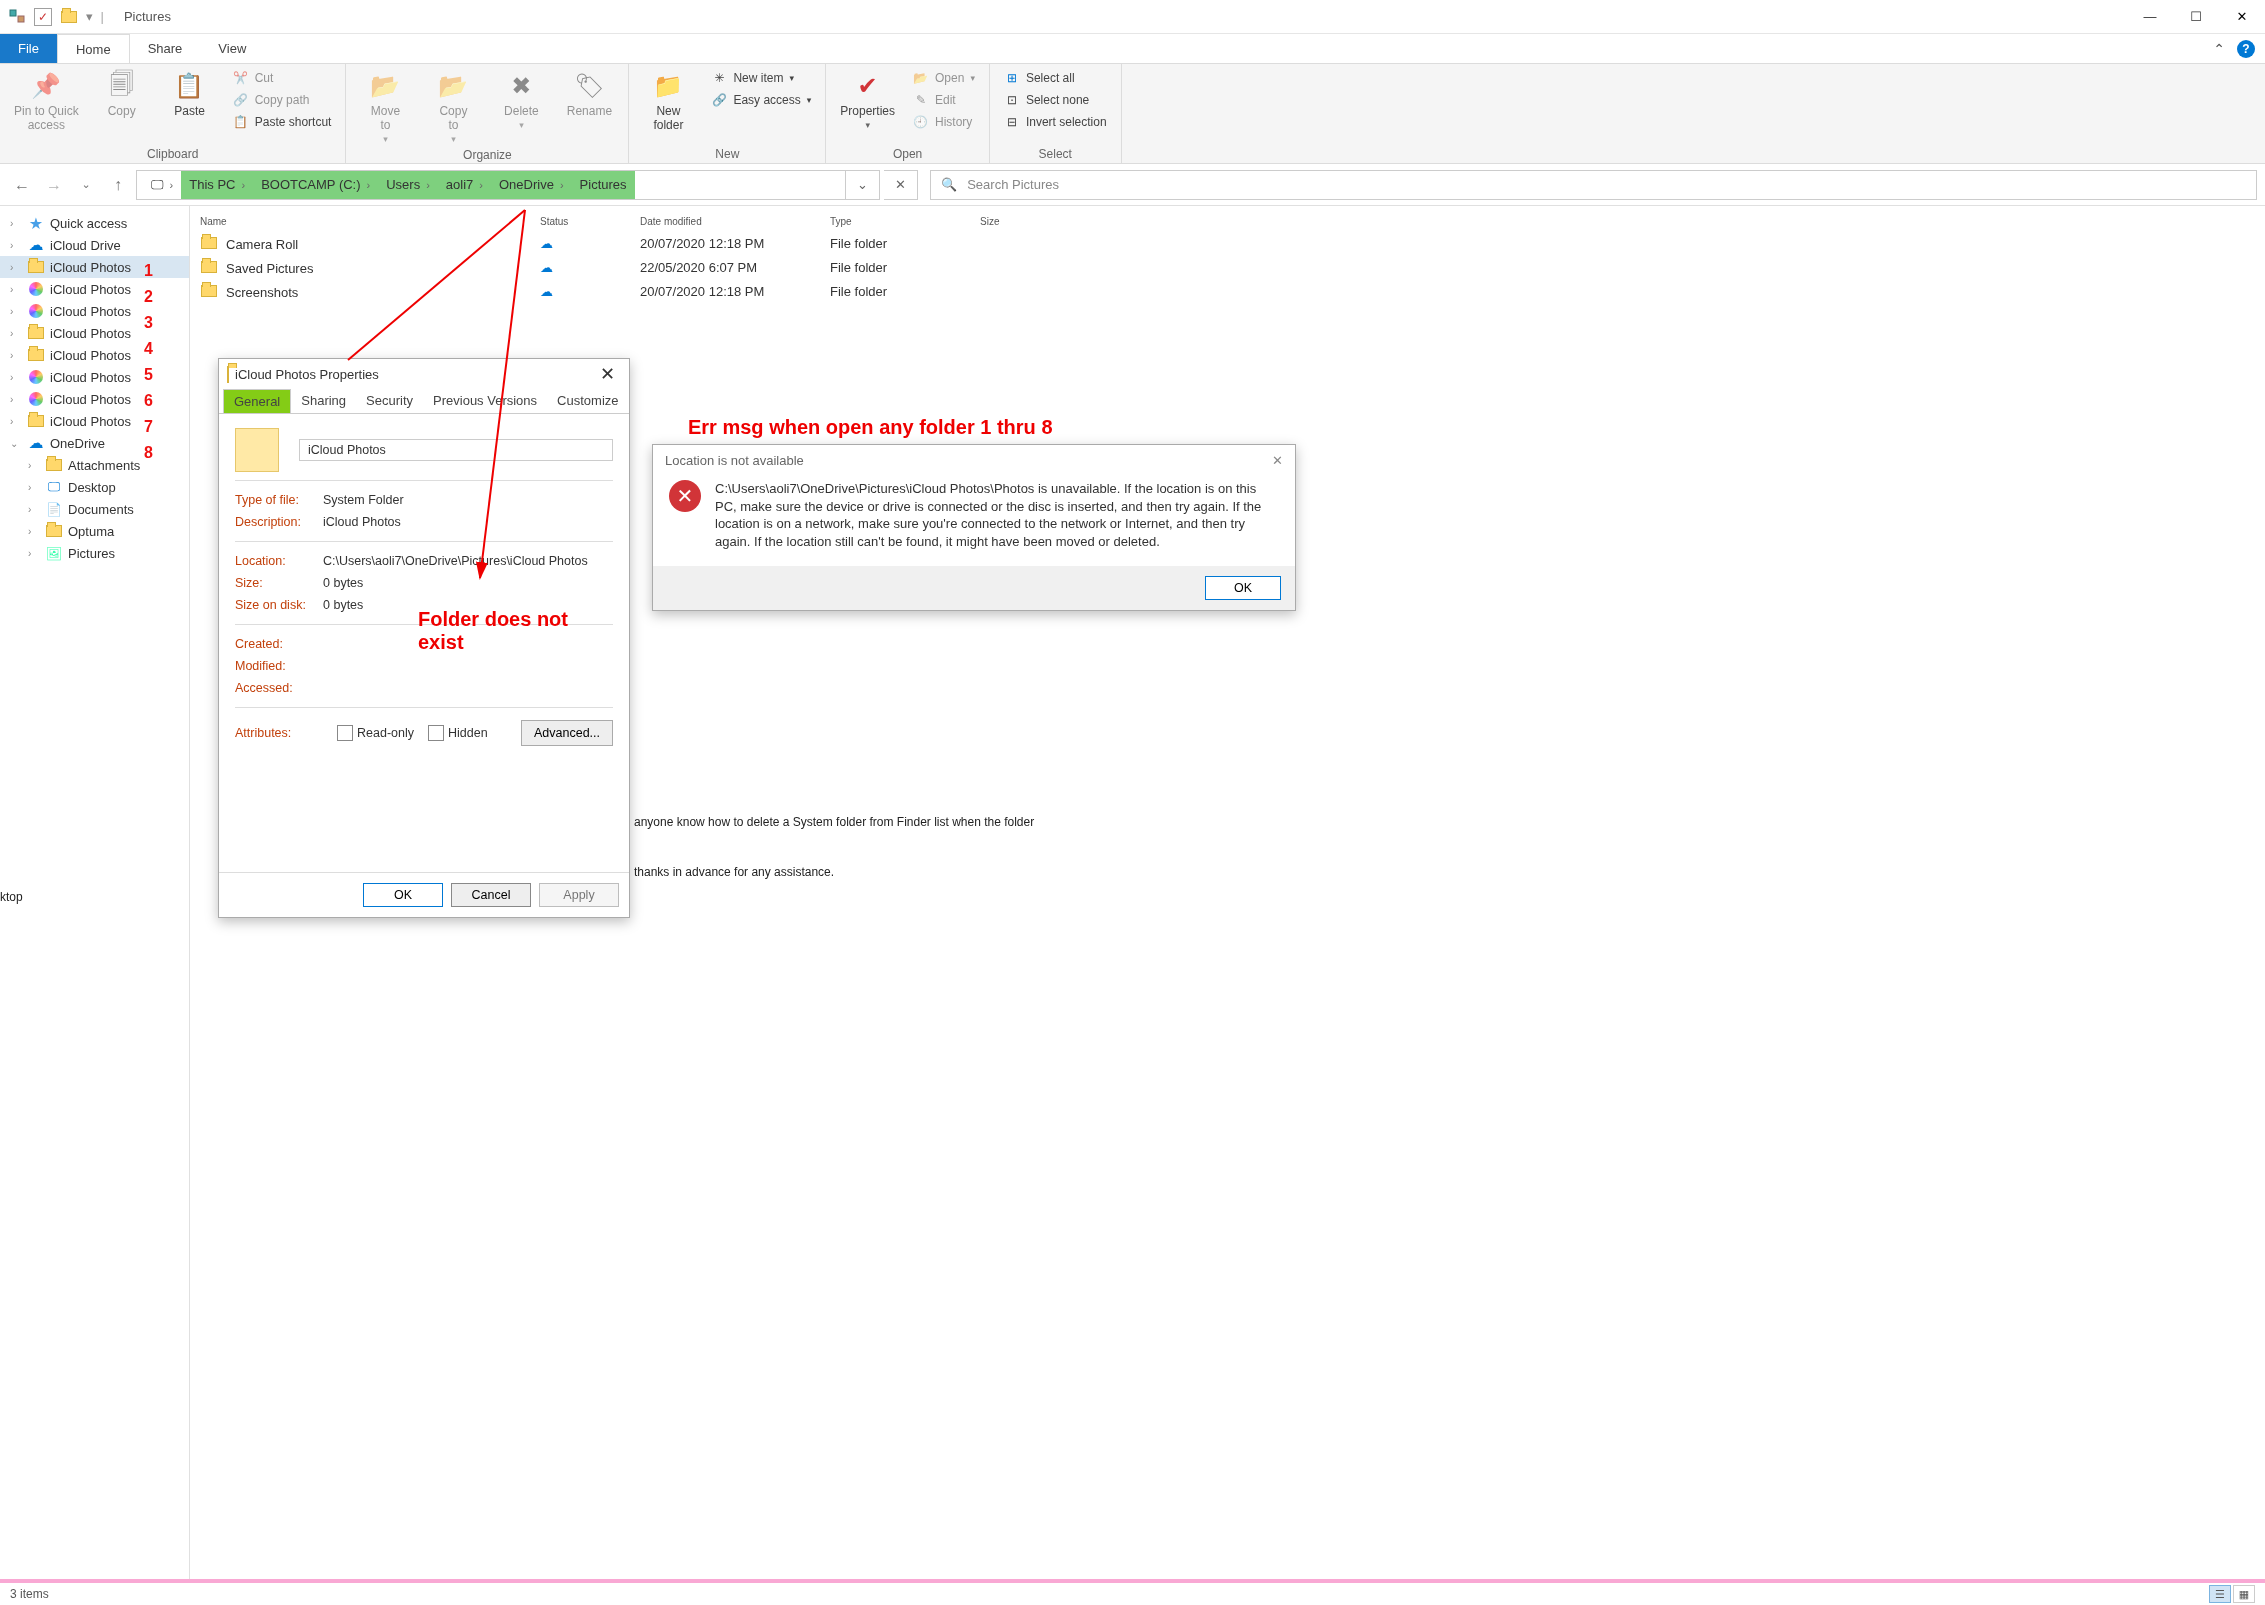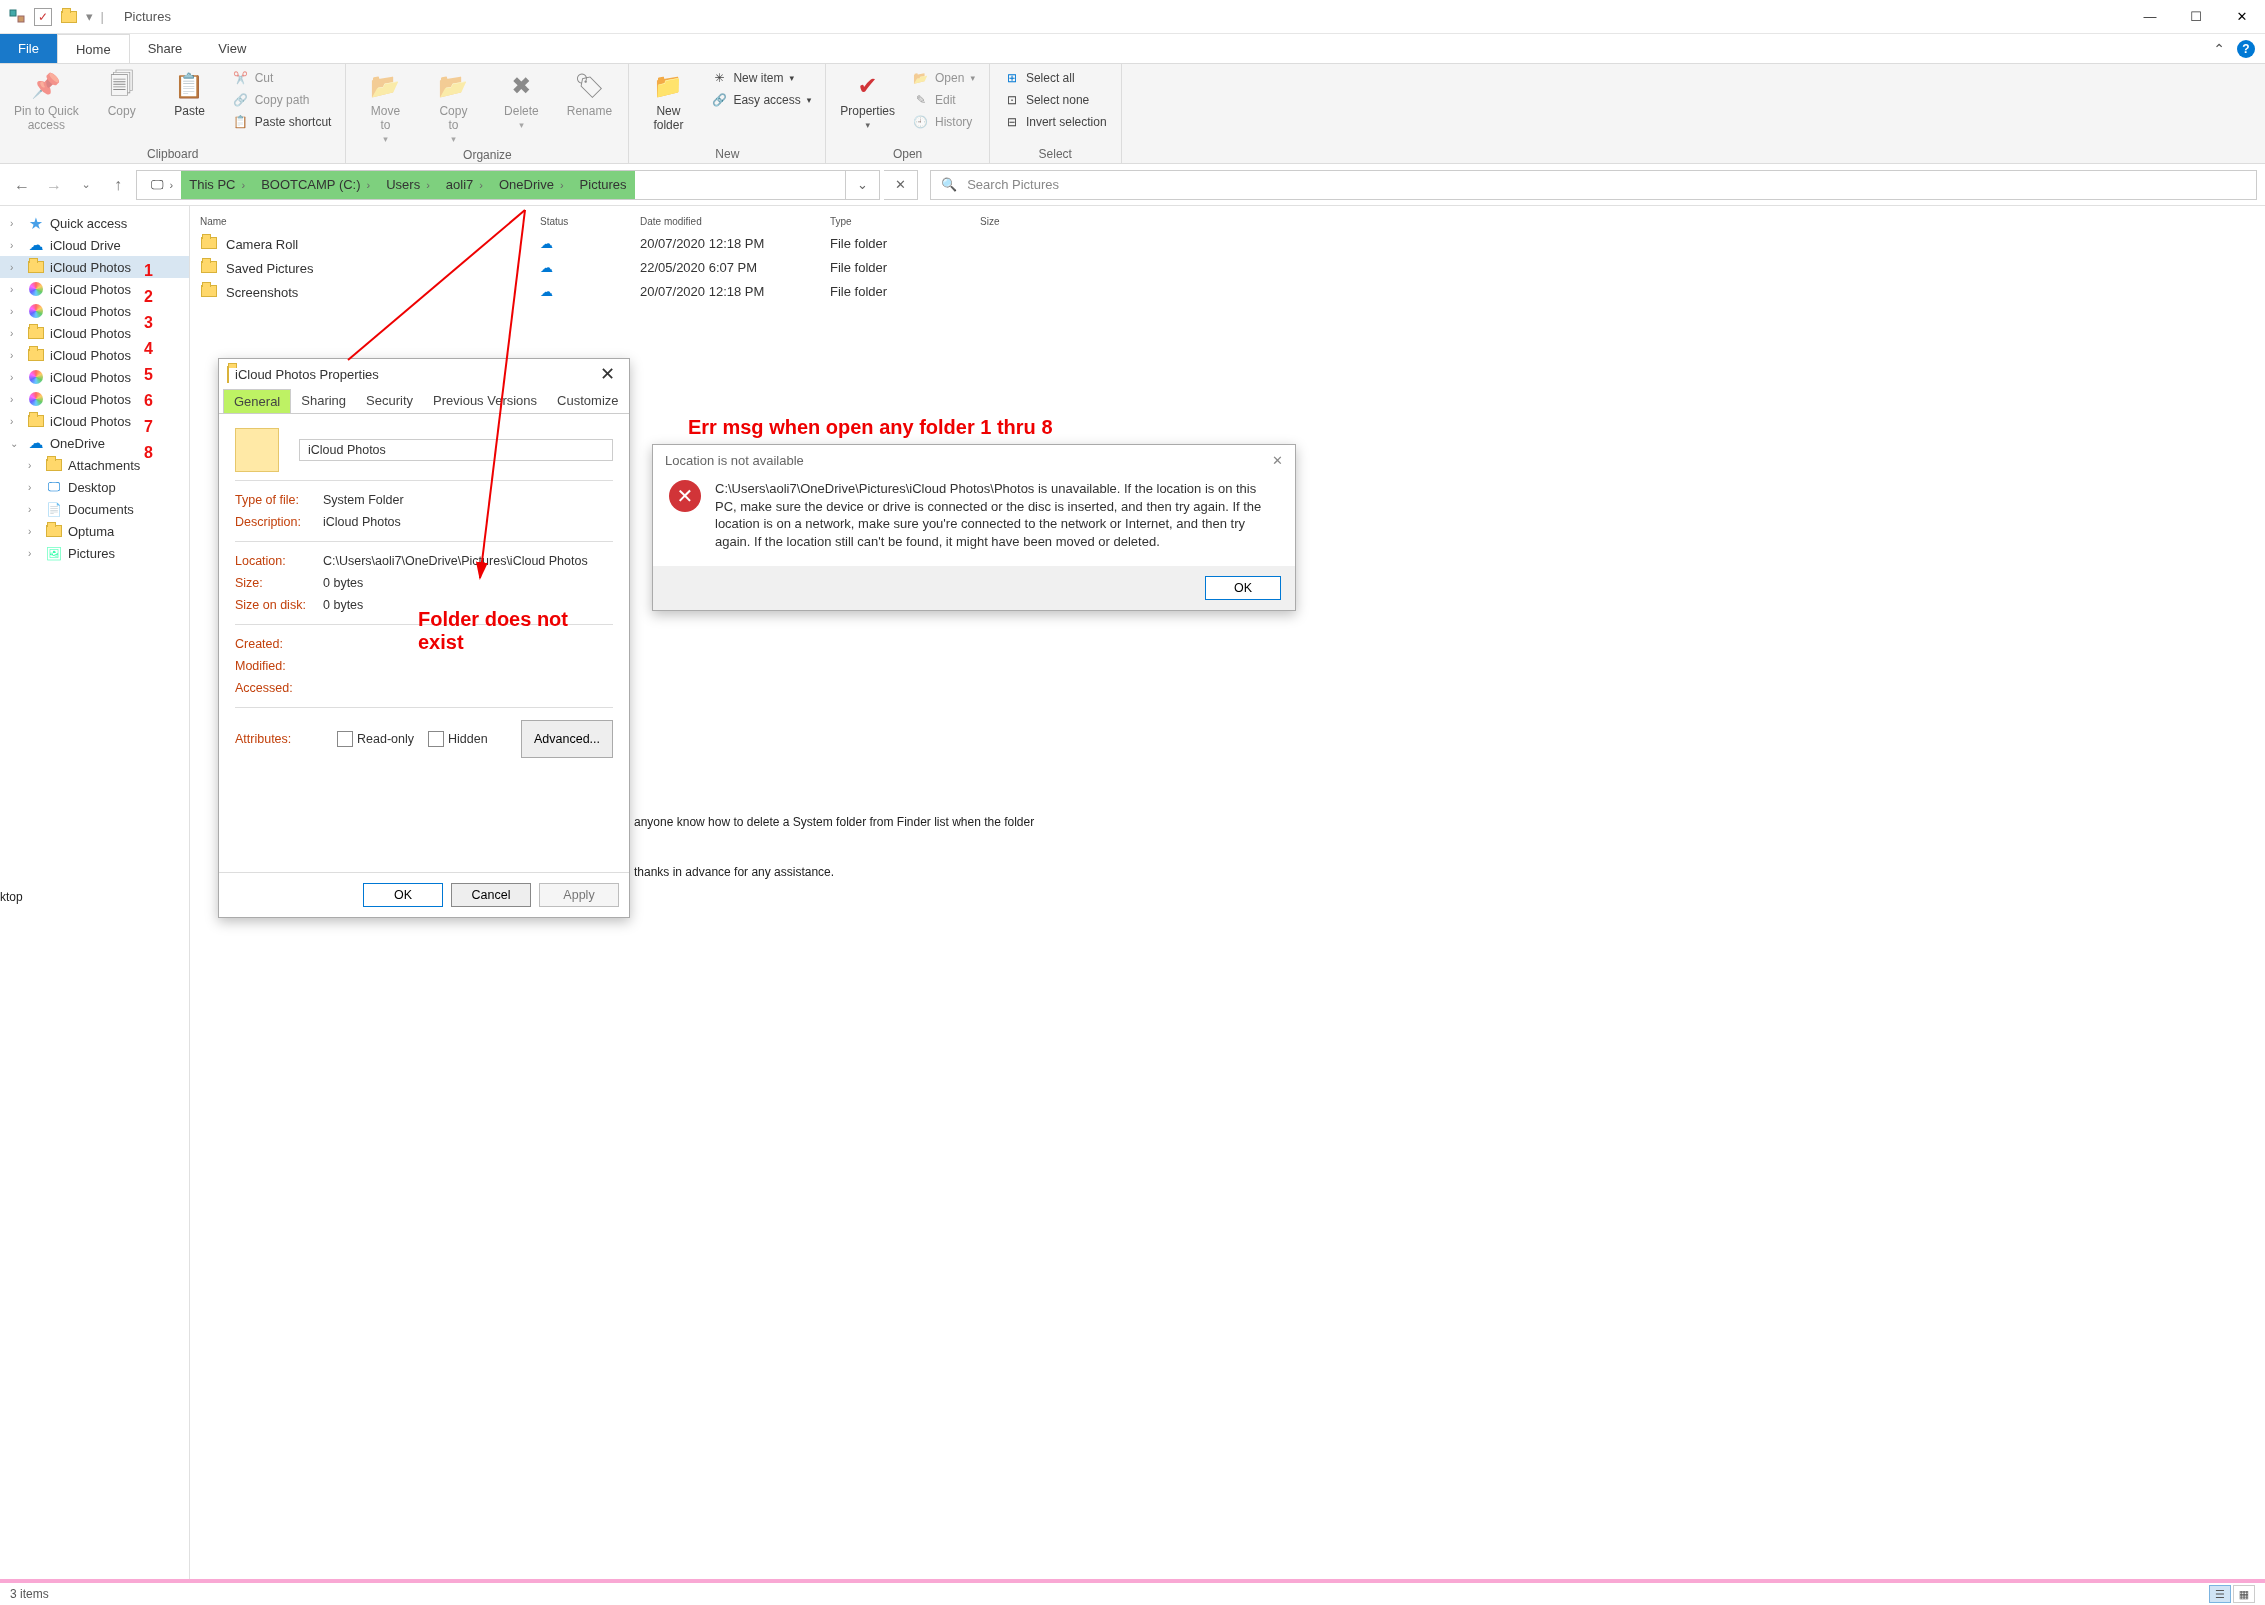--- a/index.html
+++ b/index.html
@@ -79,30 +79,30 @@
 .statusbar .views { margin-left: auto; display: flex; gap: 2px; }
 .statusbar .views .v { width: 22px; height: 18px; border: 1px solid #ccc; display: flex; align-items: center; justify-content: center; font-size: 11px; }
 .statusbar .views .v.active { background: #d0e4f5; border-color: #7bb3e0; }
 
 
 .props-dlg { position: absolute; left: 218px; top: 358px; width: 412px; height: 560px; background: #fff; border: 1px solid #aaa; box-shadow: 0 4px 12px rgba(0,0,0,0.25); display: flex; flex-direction: column; }
 .props-dlg .dlg-title { height: 30px; display: flex; align-items: center; padding: 0 8px; font-size: 13px; }
 .props-dlg .dlg-title .close { margin-left: auto; font-size: 18px; padding: 0 6px; }
 .props-tabs { display: flex; padding-left: 4px; font-size: 13px; }
 .props-tabs .ptab { padding: 4px 10px; color: #444; }
-.props-tabs .ptab.active { border: 1px solid #ccc; border-bottom-color: #fff; background: #bef264; }
+.props-tabs .ptab.active { border: 1px solid #ccc; border-bottom-color: #fff; background: #84cc16; }
 .props-body { border-top: 1px solid #ccc; margin-top: -1px; padding: 14px 16px; flex: 1; font-size: 12.5px; color: #333; }
 .props-row { display: flex; padding: 4px 0; }
 .props-row .k { width: 88px; color: #c2410c; }
 .props-sep { border-top: 1px solid #ddd; margin: 8px 0; }
 .props-folder-ico { width: 44px; height: 44px; background: #ffe9a6; border: 1px solid #e6c76b; position: relative; }
 .props-name-box { border: 1px solid #ccc; padding: 3px 8px; flex: 1; margin-left: 20px; }
 .props-attrs { display: flex; align-items: center; gap: 14px; }
 .props-attrs label { display: flex; align-items: center; gap: 4px; }
-.props-attrs .adv { margin-left: auto; border: 1px solid #aaa; background: #eee; padding: 11px 12px; font-size: 12.5px; }
+.props-attrs .adv { margin-left: auto; border: 1px solid #aaa; background: #eee; padding: 5px 12px; font-size: 12.5px; }
 .props-btns { display: flex; justify-content: flex-end; gap: 8px; padding: 10px; border-top: 1px solid #ddd; margin-top: auto; }
 .props-btns button { width: 80px; height: 24px; border: 1px solid #888; background: #eee; font-size: 12.5px; }
 .props-btns button.primary { border: 1px solid #0078d4; background: #fff; }
 
 
 .err-dlg { position: absolute; left: 652px; top: 444px; width: 644px; background: #fff; border: 1px solid #aaa; box-shadow: 0 4px 12px rgba(0,0,0,0.25); }
 .err-dlg .etitle { padding: 8px 12px; font-size: 13px; color: #666; display: flex; }
 .err-dlg .etitle .close { margin-left: auto; color: #888; }
 .err-dlg .ebody { display: flex; padding: 4px 16px 16px 16px; gap: 14px; font-size: 13px; line-height: 1.35; }
 .err-dlg .eicon { width: 32px; height: 32px; border-radius: 50%; background: #d13438; color: #fff; display: flex; align-items: center; justify-content: center; font-size: 20px; flex-shrink: 0; }

